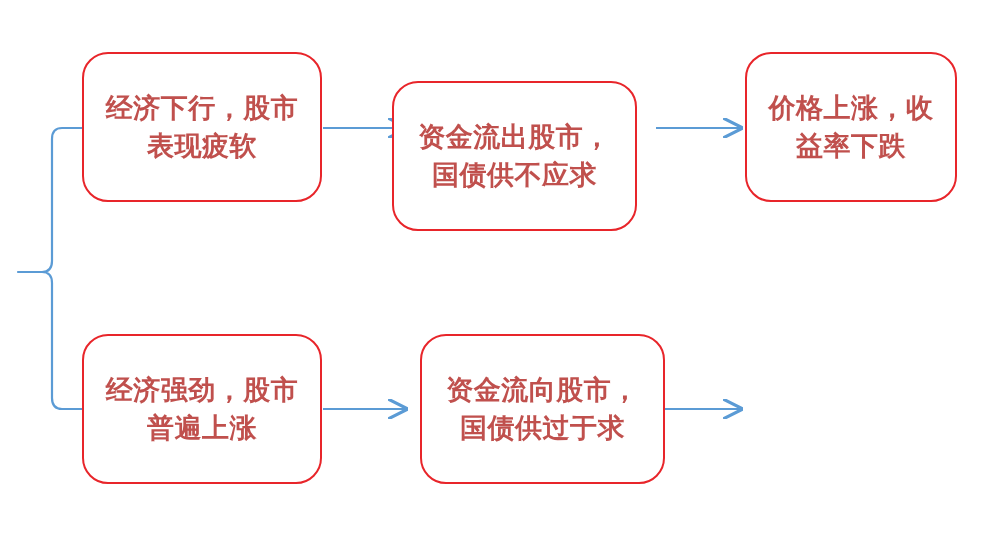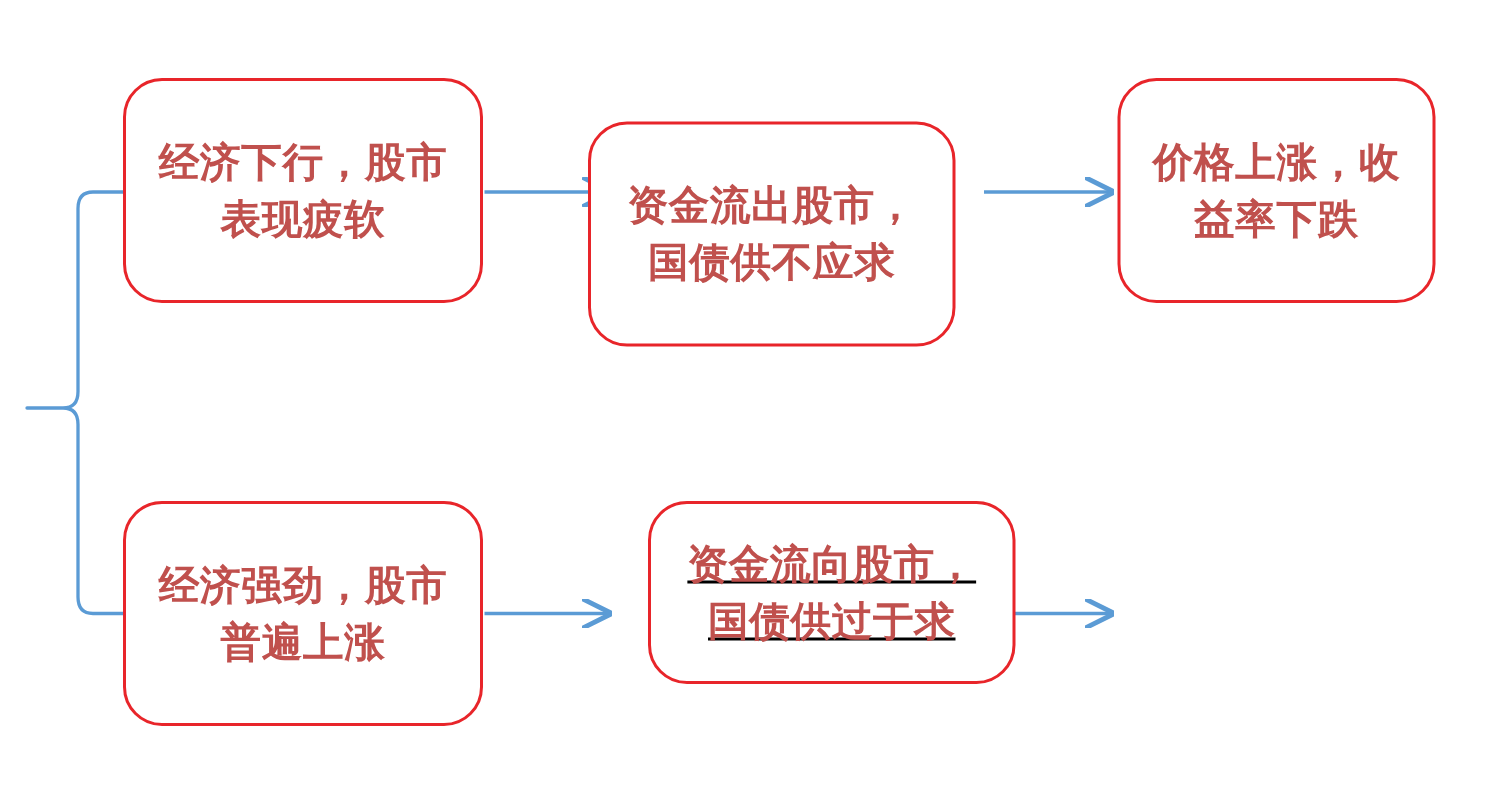--- a/index.html
+++ b/index.html
@@ -46,21 +46,21 @@
     white-space: pre-line;
     padding: 0 10px;
   }
 
   
   #node-econ-down   { left: 82px;  top: 52px;  width: 240px; height: 150px; }
   #node-funds-out   { left: 392px; top: 52px;  width: 245px; height: 150px; margin-top: 29px; }
   #node-price-up    { left: 745px; top: 52px;  width: 212px; height: 150px; }
   
   #node-econ-strong { left: 82px;  top: 334px; width: 240px; height: 150px; }
-  #node-funds-in    { left: 432px; top: 334px; width: 245px; height: 122px; text-decoration: underline; }
+  #node-funds-in    { left: 420px; top: 334px; width: 245px; height: 150px; }
   #node-price-down  { left: 745px; top: 334px; width: 212px; height: 150px; }
 </style>
 </head>
 <body>
 
 <div id="diagram-canvas">
 
   <svg id="connector-layer" viewBox="0 0 1008 541" width="1008" height="541" xmlns="http://www.w3.org/2000/svg">
 
     <g>

